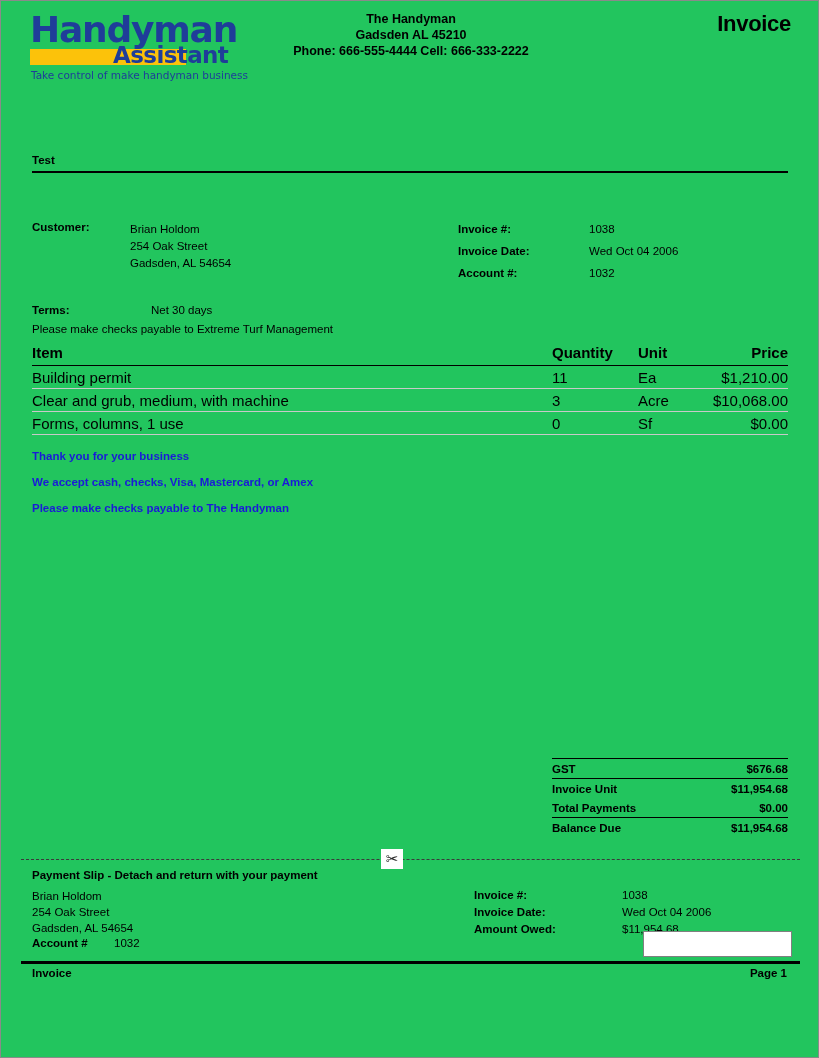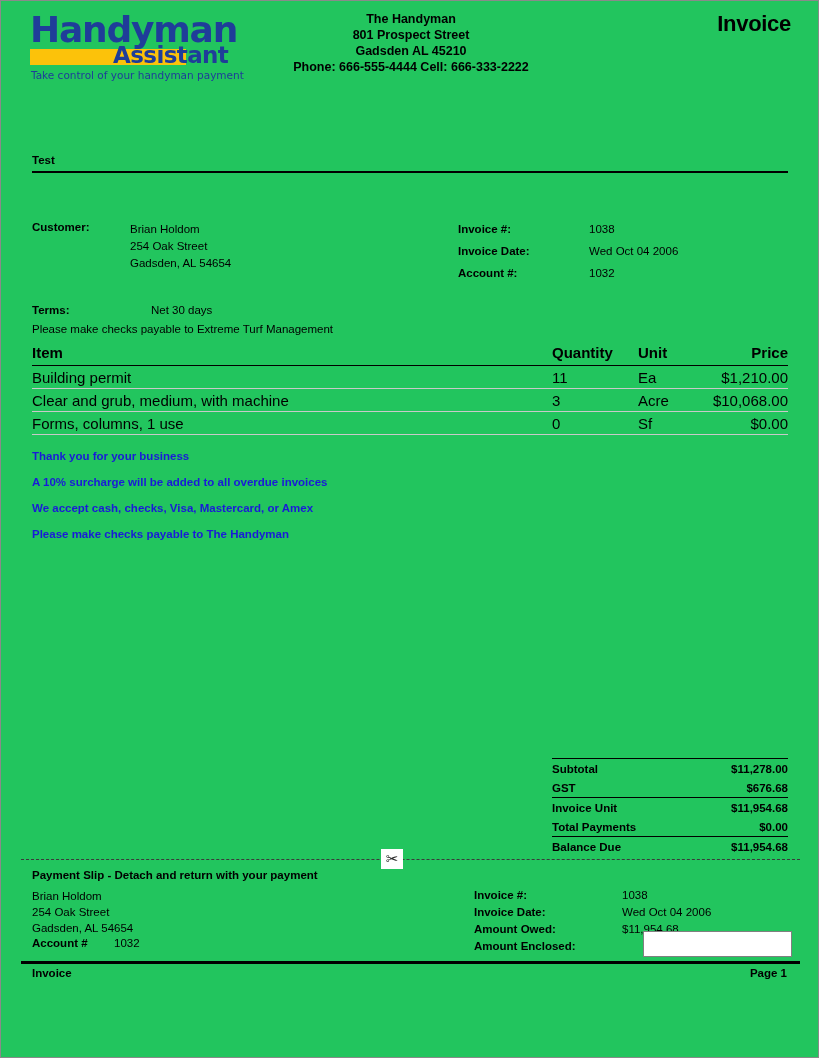--- a/index.html
+++ b/index.html
@@ -316,26 +316,25 @@
 <body>
 
 <div id="page">
 
   <div class="header">
 
     <div class="logo">
       <div class="logo-yellow"></div>
       <div class="logo-handyman">Handyman</div>
       <div class="logo-assistant">Assistant</div>
-      <div class="logo-tag">Take control of your handyman payment</div>
+      <div class="logo-tag">Take control of make handyman business</div>
     </div>
 
     <div class="company">
       <div>The Handyman</div>
-      <div>801 Prospect Street</div>
       <div>Gadsden AL 45210</div>
       <div>Phone: 666-555-4444 Cell: 666-333-2222</div>
     </div>
 
     <div class="invoice-title">Invoice</div>
   </div>
 
   <div class="doc-label">Test</div>
   <div class="rule-top"></div>
 
@@ -391,30 +390,25 @@
         <td class="col-item">Forms, columns, 1 use</td>
         <td class="col-qty">0</td>
         <td class="col-unit">Sf</td>
         <td class="col-price">$0.00</td>
       </tr>
     </tbody>
   </table>
 
   <div class="messages">
     <div style="color: rgb(26, 26, 216);">Thank you for your business</div>
-    <div style="color: rgb(26, 26, 216);">A 10% surcharge will be added to all overdue invoices</div>
     <div style="color: rgb(26, 26, 216);">We accept cash, checks, Visa, Mastercard, or Amex</div>
     <div style="color: rgb(26, 26, 216);">Please make checks payable to The Handyman</div>
   </div>
 
   <div class="totals">
-    <div class="tot-row">
-      <span class="tot-key">Subtotal</span>
-      <span class="tot-val">$11,278.00</span>
-    </div>
     <div class="tot-row">
       <span class="tot-key">GST</span>
       <span class="tot-val">$676.68</span>
     </div>
     <div class="tot-row sep">
       <span class="tot-key">Invoice Unit</span>
       <span class="tot-val">$11,954.68</span>
     </div>
     <div class="tot-row">
       <span class="tot-key">Total Payments</span>
@@ -444,23 +438,20 @@
       <span>1038</span>
     </div>
     <div class="slip-row">
       <span class="slip-key">Invoice Date:</span>
       <span>Wed Oct 04 2006</span>
     </div>
     <div class="slip-row">
       <span class="slip-key">Amount Owed:</span>
       <span>$11,954.68</span>
     </div>
-    <div class="slip-row">
-      <span class="slip-key">Amount Enclosed:</span>
-    </div>
   </div>
   <input class="amount-box" type="text" value="" style="">
 
   <div class="rule-foot"></div>
   <div class="foot-left">Invoice</div>
   <div class="foot-right">Page 1</div>
 
 </div>
 
 </body></html>

